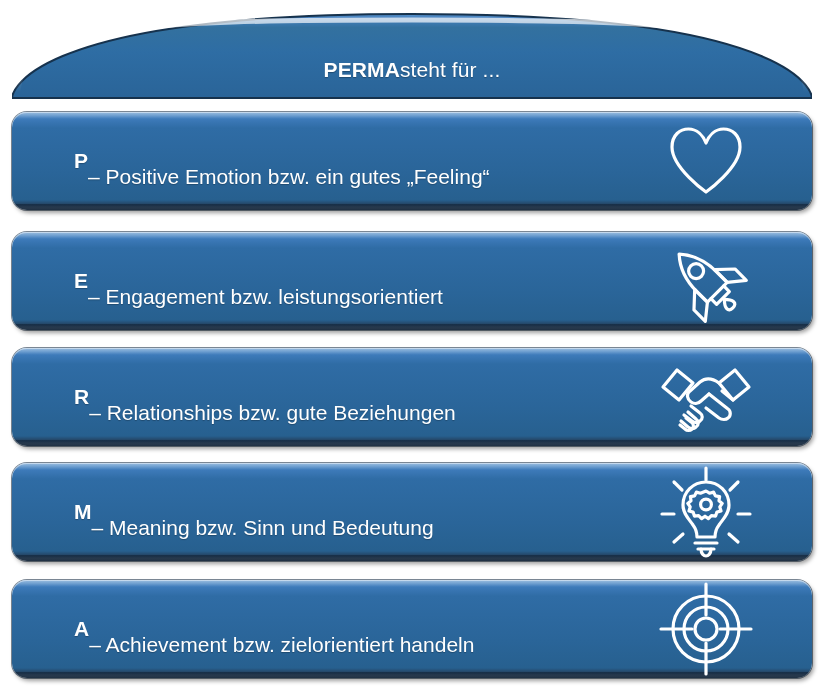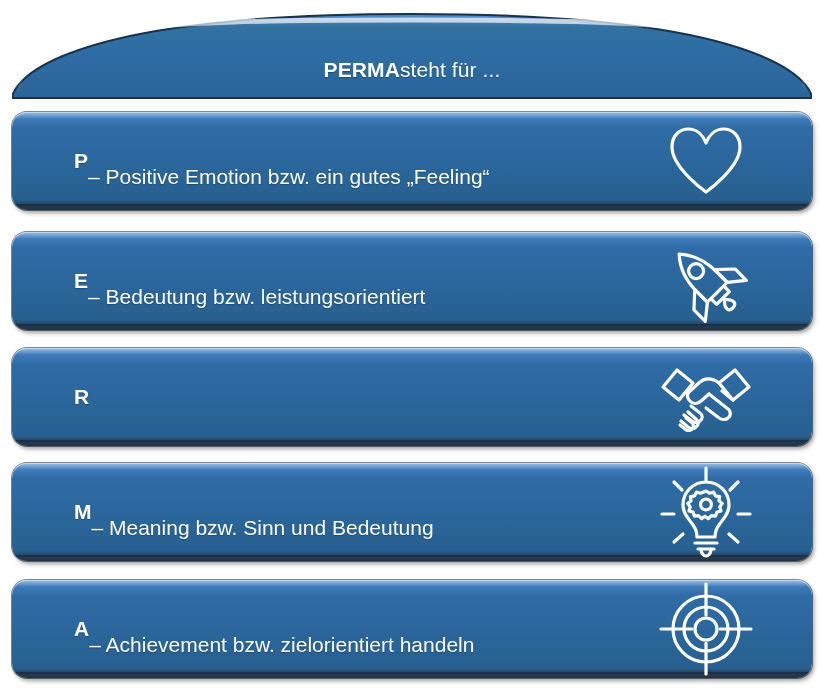--- a/index.html
+++ b/index.html
@@ -122,21 +122,21 @@
       <svg width="76" height="72" viewBox="0 0 76 72" xmlns="http://www.w3.org/2000/svg">
         <path class="ic" d="M38 67 C38 67 4 43 4 22 C4 10 12 4 20.5 4 C29 4 35 10.5 38 18
                  C41 10.5 47 4 55.5 4 C64 4 72 10 72 22 C72 43 38 67 38 67 Z"></path>
       </svg>
     </div>
   </div>
 
   <div class="bar" id="bar-1">
     <div class="bar-label">
       <span class="letter">E</span>
-        <span class="desc"> – Bedeutung bzw. leistungsorientiert</span>
+        <span class="desc"> – Engagement bzw. leistungsorientiert</span>
     </div>
     <div class="bar-icon">
       <svg width="84" height="84" viewBox="0 0 84 84" xmlns="http://www.w3.org/2000/svg">
         <g transform="rotate(-45 42 42)">
 
           <path class="ic" d="M42 4 C53 16 56 30 56 43 L56 58 L28 58 L28 43 C28 30 31 16 42 4 Z"></path>
 
           <circle class="ic" cx="42" cy="28" r="7.5"></circle>
 
           <path class="ic" d="M28 40 L13 54 L13 70 L28 58 Z"></path>
@@ -147,20 +147,21 @@
 
           <path class="ic" d="M42 68 C36 74 35 80 42 80 C49 80 48 74 42 68 Z"></path>
         </g>
       </svg>
     </div>
   </div>
 
   <div class="bar" id="bar-2">
     <div class="bar-label">
       <span class="letter">R</span>
+        <span class="desc"> – Relationships bzw. gute Beziehungen</span>
     </div>
     <div class="bar-icon">
       <svg width="92" height="72" viewBox="0 0 92 72" xmlns="http://www.w3.org/2000/svg">
 
         <path class="ic" d="M3 26 L17 9 L33 22 L19 39 Z"></path>
 
         <path class="ic" d="M89 26 L75 9 L59 22 L73 39 Z"></path>
 
         <path class="ic" d="M59 22 C52 17 45 17 40 21 L30 30 C26 33 27 38 31 41
                               C34 43 38 43 41 40 L49 33"></path>

